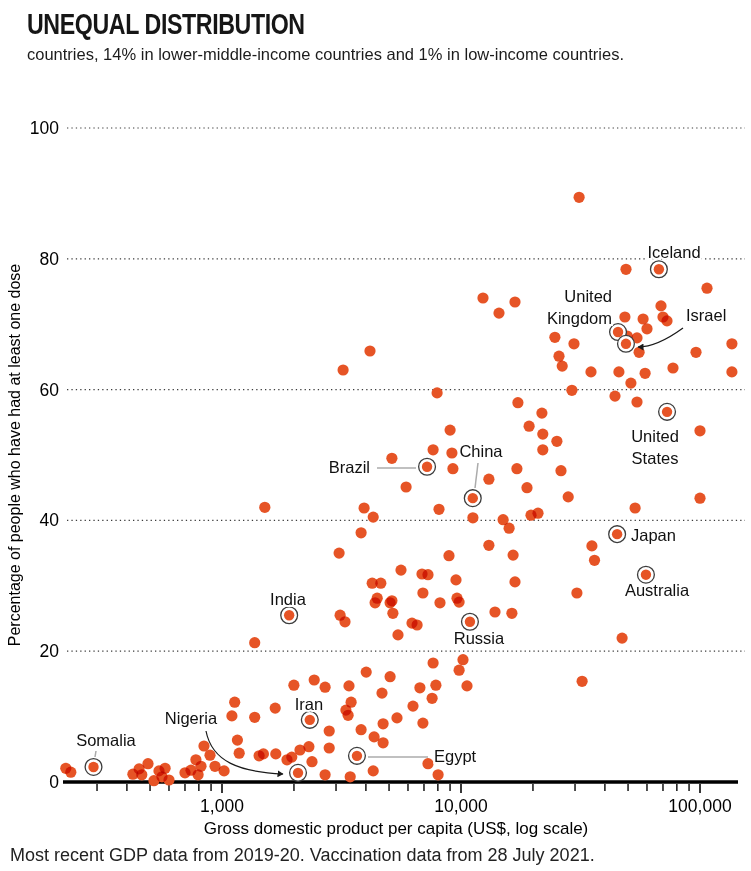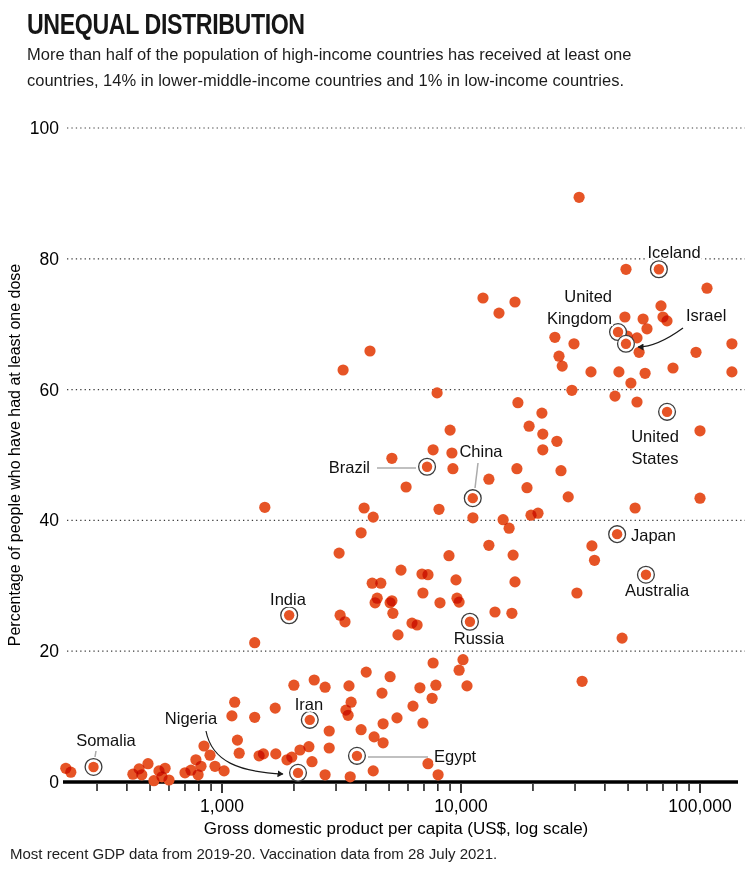--- a/index.html
+++ b/index.html
@@ -3,31 +3,30 @@
 <meta charset="utf-8">
 <style>
   html,body{margin:0;padding:0;background:#fff;}
   body{width:751px;height:871px;position:relative;overflow:hidden;
        font-family:"Liberation Sans",sans-serif;color:#111;}
   .abs{position:absolute;}
   #title{left:27px;top:8px;font-size:29px;font-weight:700;letter-spacing:-0.5px;
          transform:scaleX(0.8);transform-origin:left top;white-space:nowrap;color:#161616;}
   #subtitle{left:27px;top:42px;width:716px;font-size:16.5px;line-height:25.5px;color:#1c1c1c;}
   #chart-svg{left:0;top:0;}
-  #footer-note{left:10px;top:845px;font-size:15px;color:#222;}
+  #footer-note{left:10px;top:845px;font-size:18px;color:#222;}
   #credit{right:7px;top:841px;font-size:15px;color:#9e9e9e;
           font-family:"Liberation Serif",serif;font-weight:700;margin-top:41px;}
 </style>
 </head>
 <body>
 
 <div class="abs" id="title">UNEQUAL DISTRIBUTION</div>
 
 <div class="abs" id="subtitle">
-  <div>More than half of the population of high-income countries has received at least one</div>
   <div>countries, 14% in lower-middle-income countries and 1% in low-income countries.</div>
 </div>
 
 <svg id="chart-svg" class="abs" width="751" height="871" viewBox="0 0 751 871">
     <text font-family="&quot;Liberation Sans&quot;,sans-serif" x="59" y="788" text-anchor="end" font-size="17.5">0</text>
     <line x1="67" y1="651.2" x2="745" y2="651.2" stroke="#3d3d3d" stroke-width="1.2" stroke-dasharray="1.3 3.1"></line>
     <text font-family="&quot;Liberation Sans&quot;,sans-serif" x="59" y="657.2" text-anchor="end" font-size="17.5">20</text>
     <line x1="67" y1="520.4" x2="745" y2="520.4" stroke="#3d3d3d" stroke-width="1.2" stroke-dasharray="1.3 3.1"></line>
     <text font-family="&quot;Liberation Sans&quot;,sans-serif" x="59" y="526.4" text-anchor="end" font-size="17.5">40</text>
     <line x1="67" y1="389.6" x2="745" y2="389.6" stroke="#3d3d3d" stroke-width="1.2" stroke-dasharray="1.3 3.1"></line>

